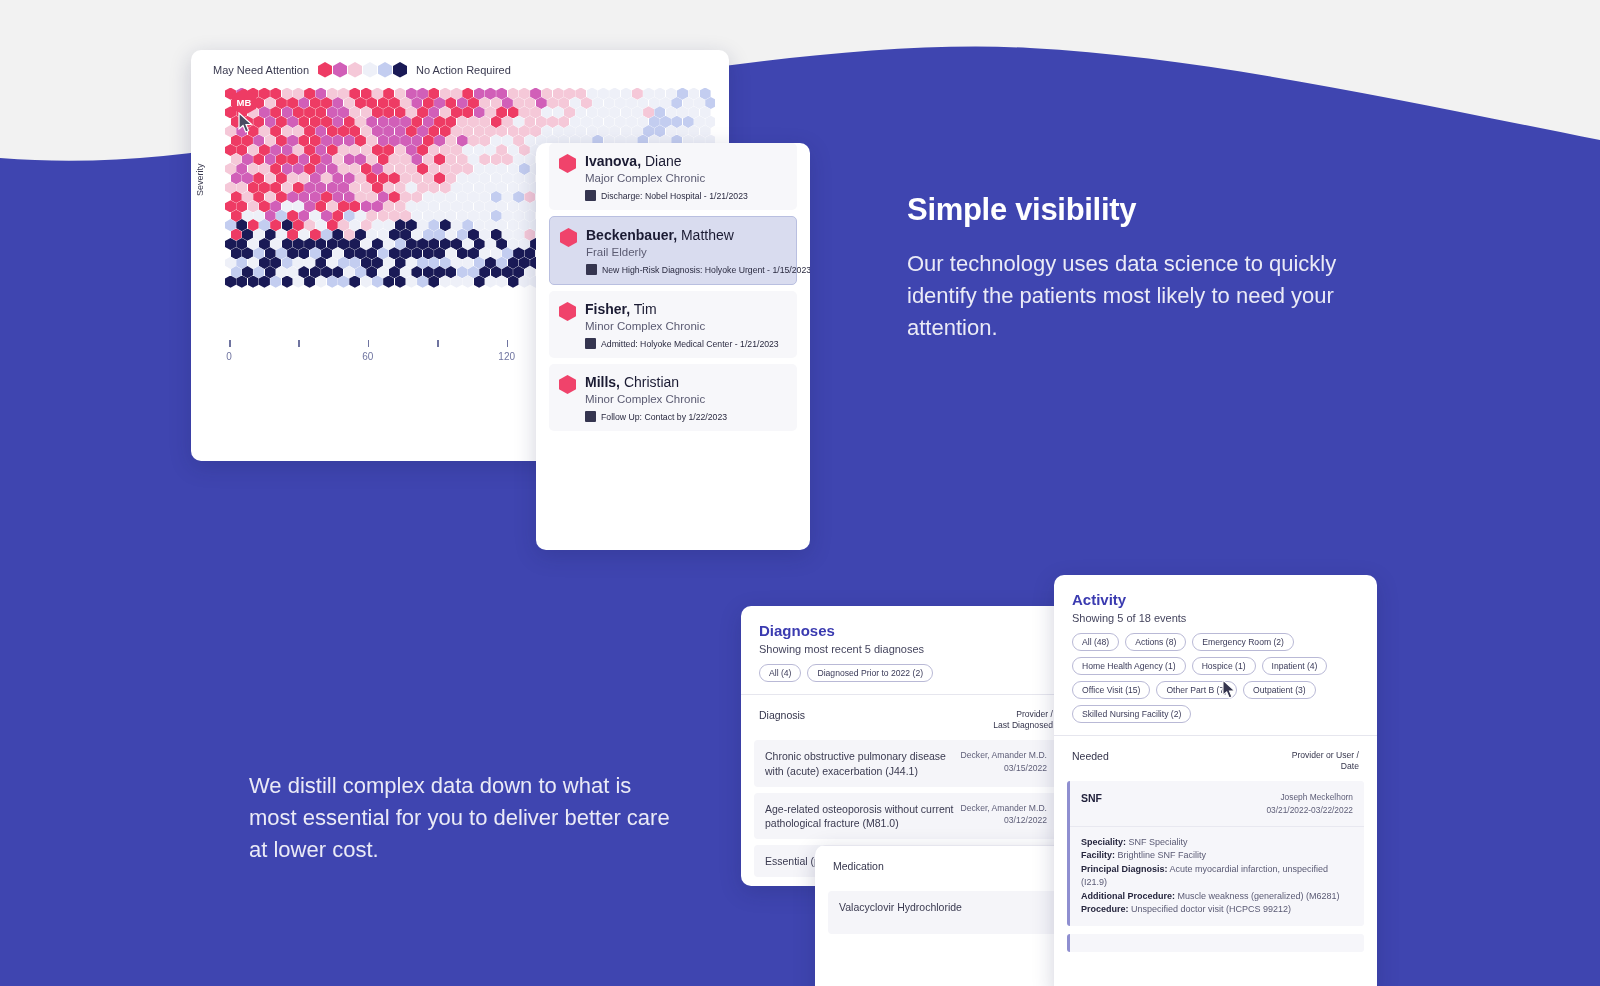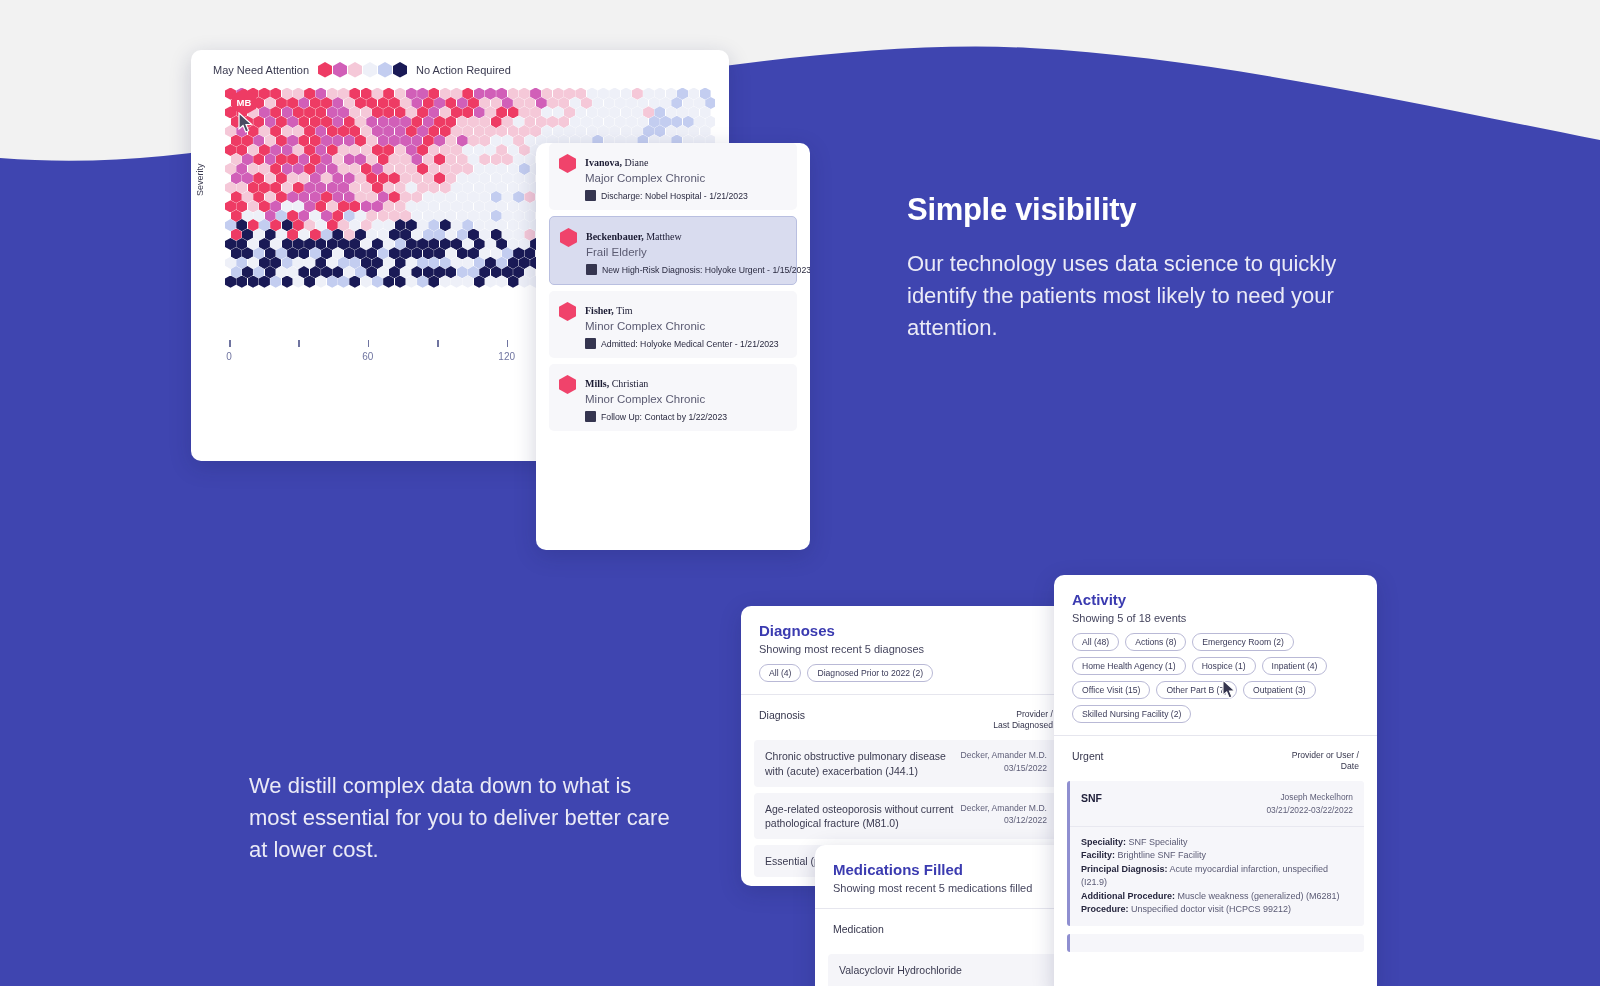--- a/index.html
+++ b/index.html
@@ -48,21 +48,21 @@
   .cursor { position:absolute; z-index:4; }
 
   
   #patients-card { left:536px; top:143px; width:274px; height:407px; z-index:7; }
   .pat-title { font-size:14px; font-weight:bold; color:#1e1e3c; padding:15px 18px 9px 18px; }
   .pat-list { padding:0 13px; }
   .pat-row { background:#f7f7fa; border-radius:5px; margin-bottom:6px; padding:9px 10px 9px 10px; display:flex; gap:9px; position:relative; }
   .pat-row.sel { background:#d9dcef; border:1px solid #b9bfe0; }
   .p-hex { width:17px; height:19px; flex:0 0 17px; margin-top:2px; clip-path: polygon(50% 0%,100% 25%,100% 75%,50% 100%,0% 75%,0% 25%); background:#f0436b; }
   .p-body { flex:1; min-width:0; }
-  .p-name { font-size:10px; color:#1b1b33;font-family:Liberation Serif, serif; }
+  .p-name { font-size:14px; color:#1b1b33; }
   .p-name b { font-weight:bold; }
   .p-cat { font-size:11.5px; color:#5b5b72; margin-top:2px; }
   .p-note { font-size:8.7px; color:#2a2a40; margin-top:6px; display:flex; align-items:center; gap:5px; white-space:nowrap; }
   .p-ico { width:11px; height:11px; flex:0 0 11px; background:#35354f; border-radius:1px; }
 
   
   #diag-card { left:741px; top:606px; width:330px; height:280px; z-index:4; }
   #meds-card { left:815px; top:845px; width:350px; height:200px; z-index:6; }
   #act-card  { left:1054px; top:575px; width:323px; height:420px; z-index:8; }
 
@@ -1106,24 +1106,20 @@
         <span class="r"><span>Decker, Amander M.D.</span><br><span>03/12/2022</span></span>
       </div>
       <div class="drow">
         <span class="l">Essential (primary) hypertension (I10)</span>
         <span class="r"><span></span><br><span></span></span>
       </div>
     </div>
 </div>
 
 <div class="card" id="meds-card">
-  <div class="pad" style="padding-bottom:14px;">
-    <div class="sect-title">Medications Filled</div>
-    <div class="sect-sub">Showing most recent 5 medications filled</div>
-  </div>
   <div class="sep"></div>
   <div class="thead">
     <span>Medication</span>
     <span class="r">
       <span>Provider /</span><br>
       <span>Last Fill Date</span>
     </span>
   </div>
   <div id="med-rows">
       <div class="drow">
@@ -1145,21 +1141,21 @@
         <span class="chip">Hospice (1)</span>
         <span class="chip">Inpatient (4)</span>
         <span class="chip">Office Visit (15)</span>
         <span class="chip">Other Part B (7)</span>
         <span class="chip">Outpatient (3)</span>
         <span class="chip">Skilled Nursing Facility (2)</span>
       </div>
   </div>
   <div class="sep"></div>
   <div class="thead">
-    <span>Urgent</span>
+    <span>Needed</span>
     <span class="r">
       <span>Provider or User /</span><br>
       <span>Date</span>
     </span>
   </div>
   <div id="act-rows">
       <div class="arow">
         <div class="ahead">
           <span class="t">SNF</span>
           <span class="m"><span>Joseph Meckelhorn</span><br><span>03/21/2022-03/22/2022</span></span>

